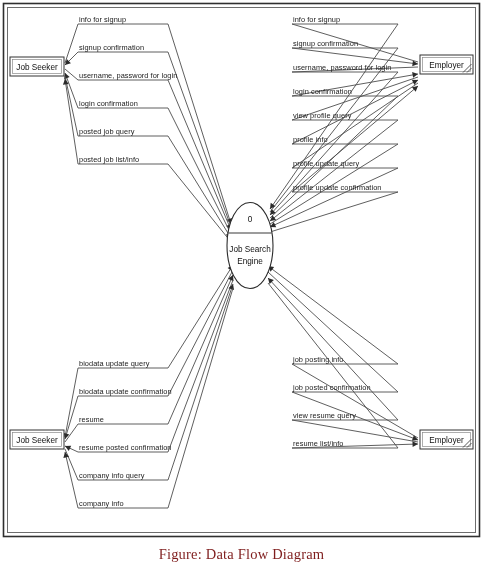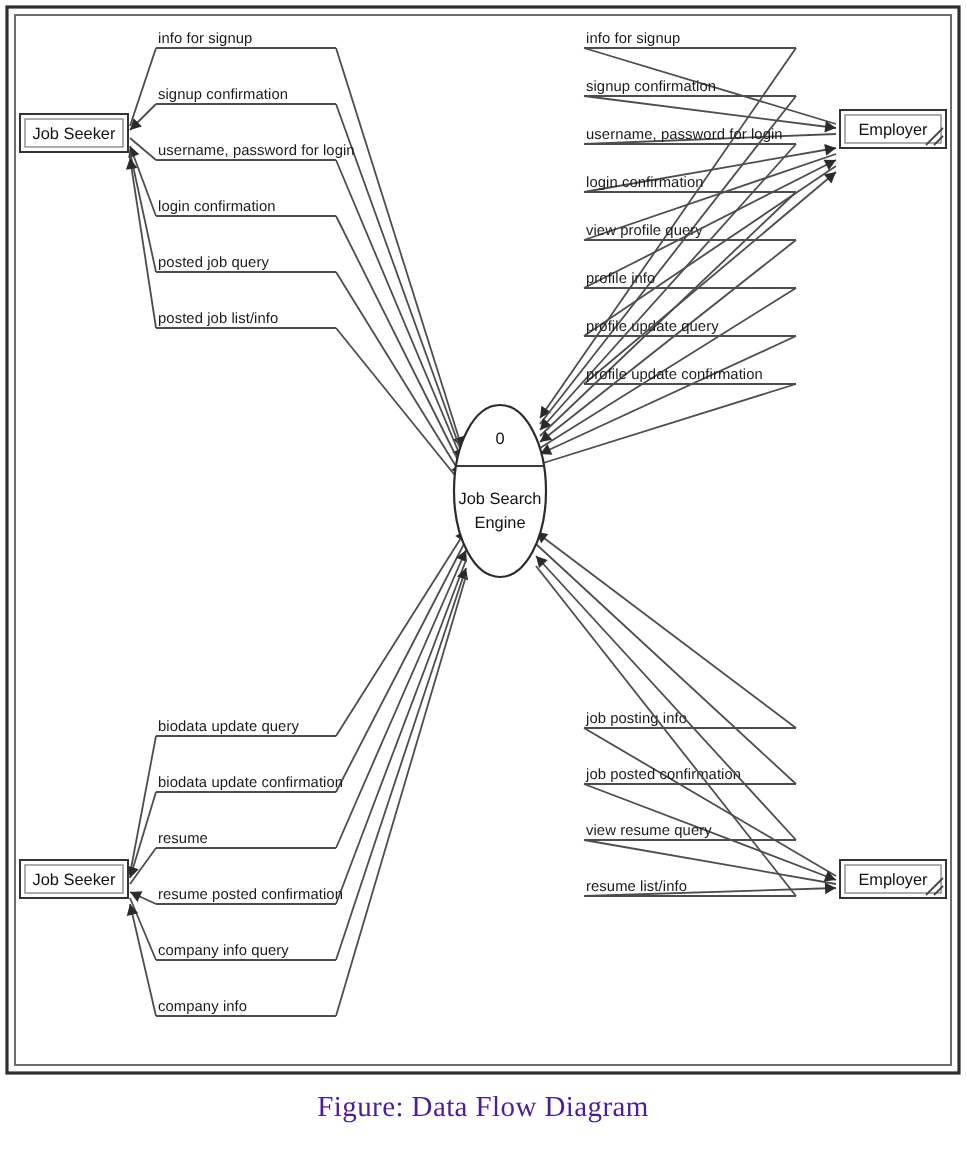--- a/index.html
+++ b/index.html
@@ -35,21 +35,21 @@
     fill:#111111;
     text-anchor:middle;
   }
   .caption{
     position:absolute;
     left:0;right:0;
     top:546px;
     text-align:center;
     font-family:"Liberation Serif", serif;
     font-size:14.5px;
-    color:#4c1d95;
+    color:#7f1d1d;
     letter-spacing:0.2px;
   }
   .ln{stroke:#4d4d4d;stroke-width:0.9;fill:none;}
   .ln2{stroke:#3a3a3a;stroke-width:1.1;fill:none;}
   .box{fill:#ffffff;stroke:#333333;stroke-width:1;}
   .boxin{fill:none;stroke:#8a8a8a;stroke-width:0.7;}
   .ell{fill:#ffffff;stroke:#2b2b2b;stroke-width:1.1;}
   .frameOuter{fill:none;stroke:#2f2f2f;stroke-width:1.6;}
   .frameInner{fill:none;stroke:#6d6d6d;stroke-width:1;}
   .ah{fill:#2b2b2b;stroke:none;}

